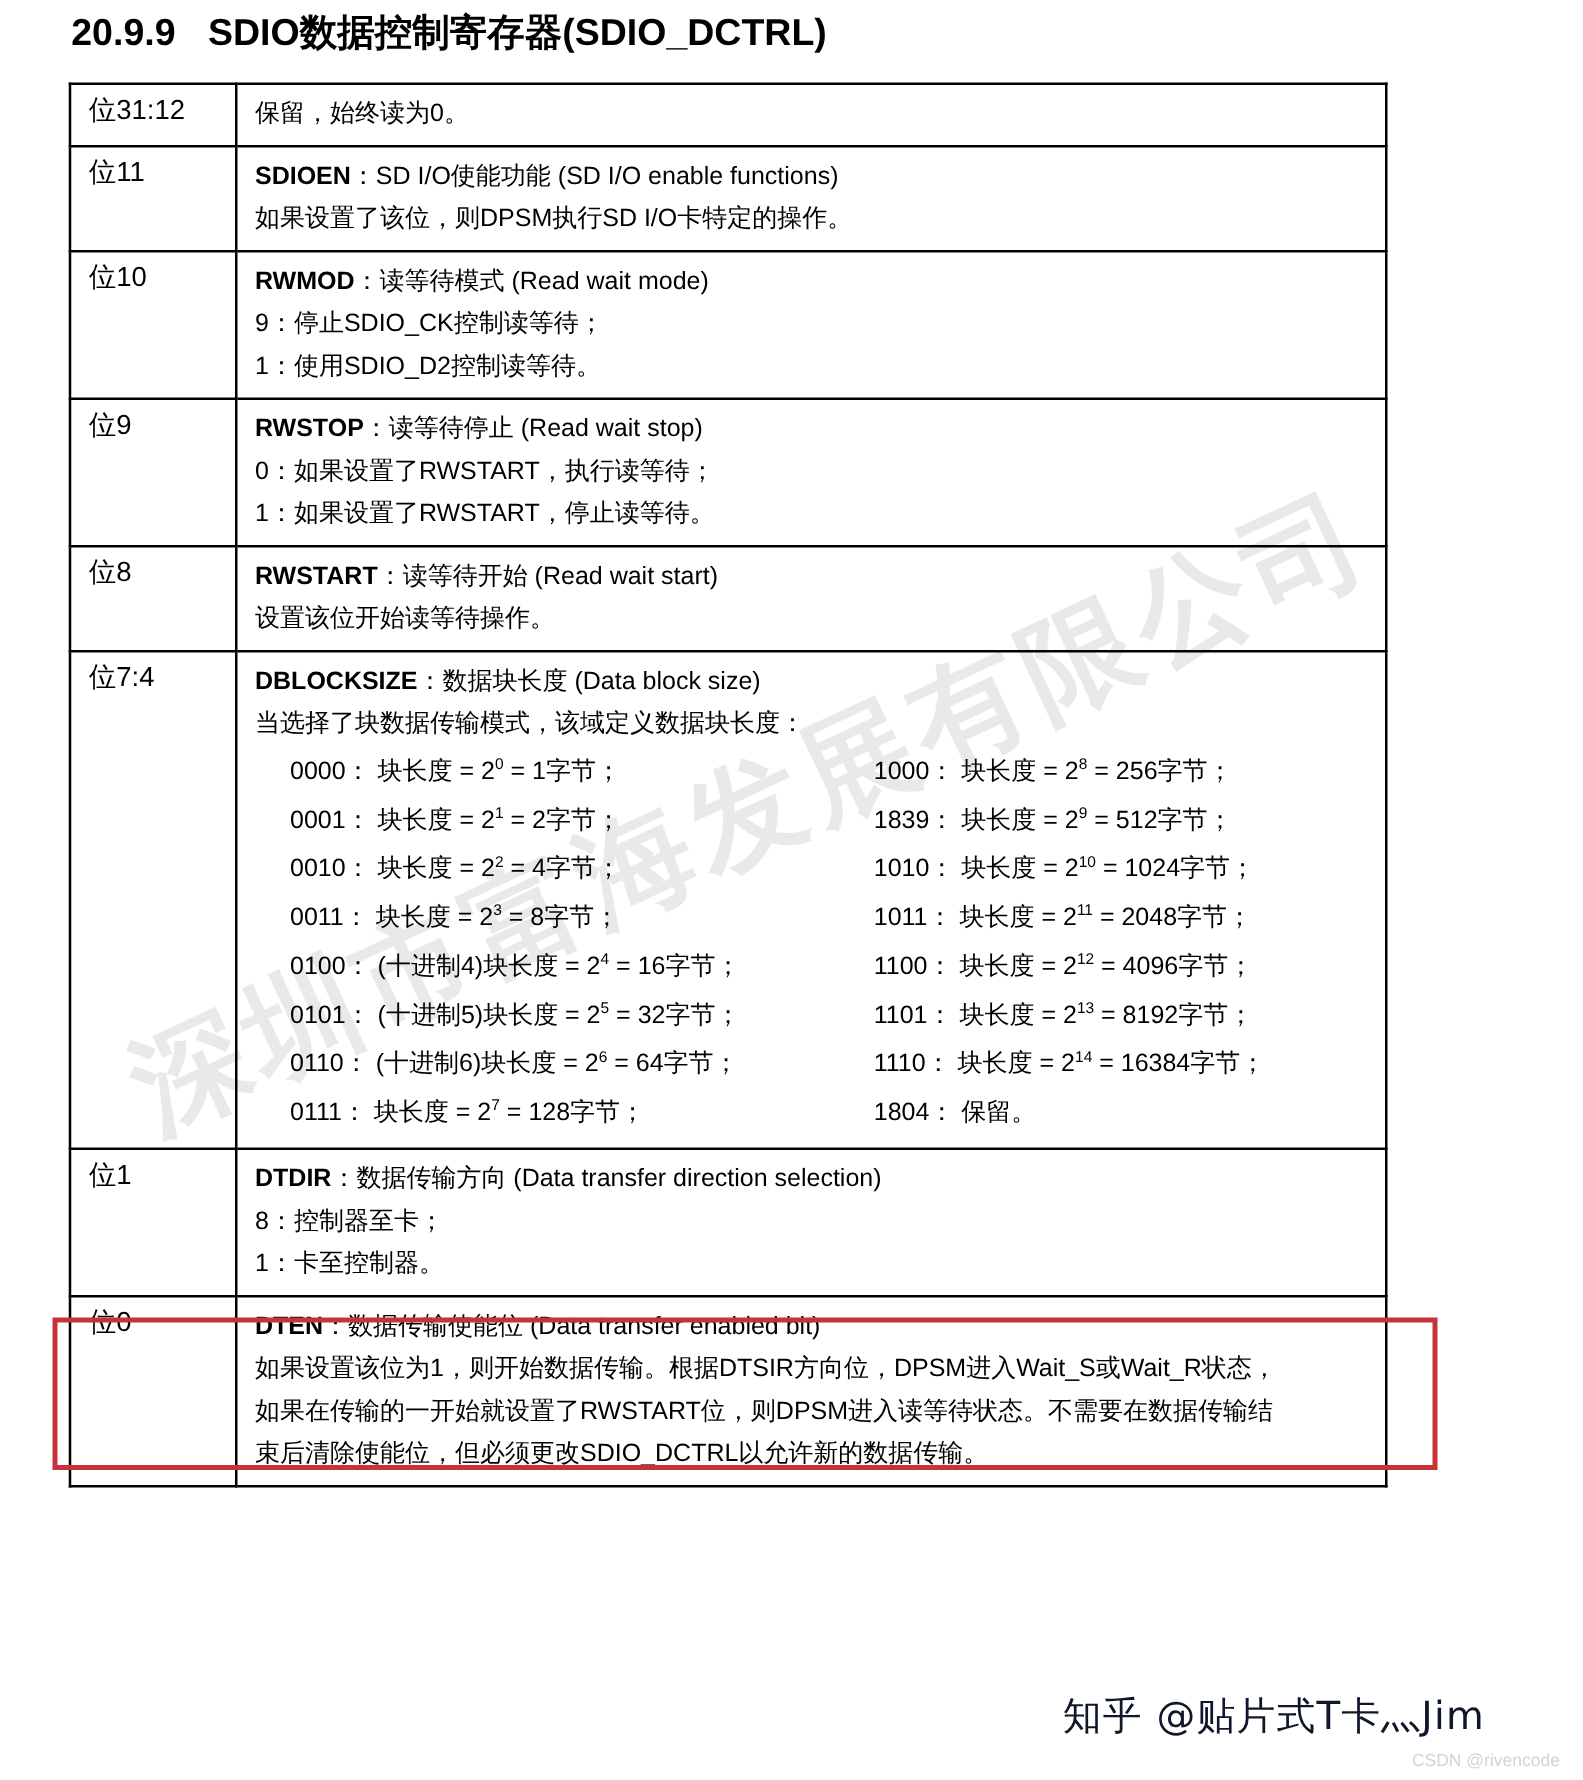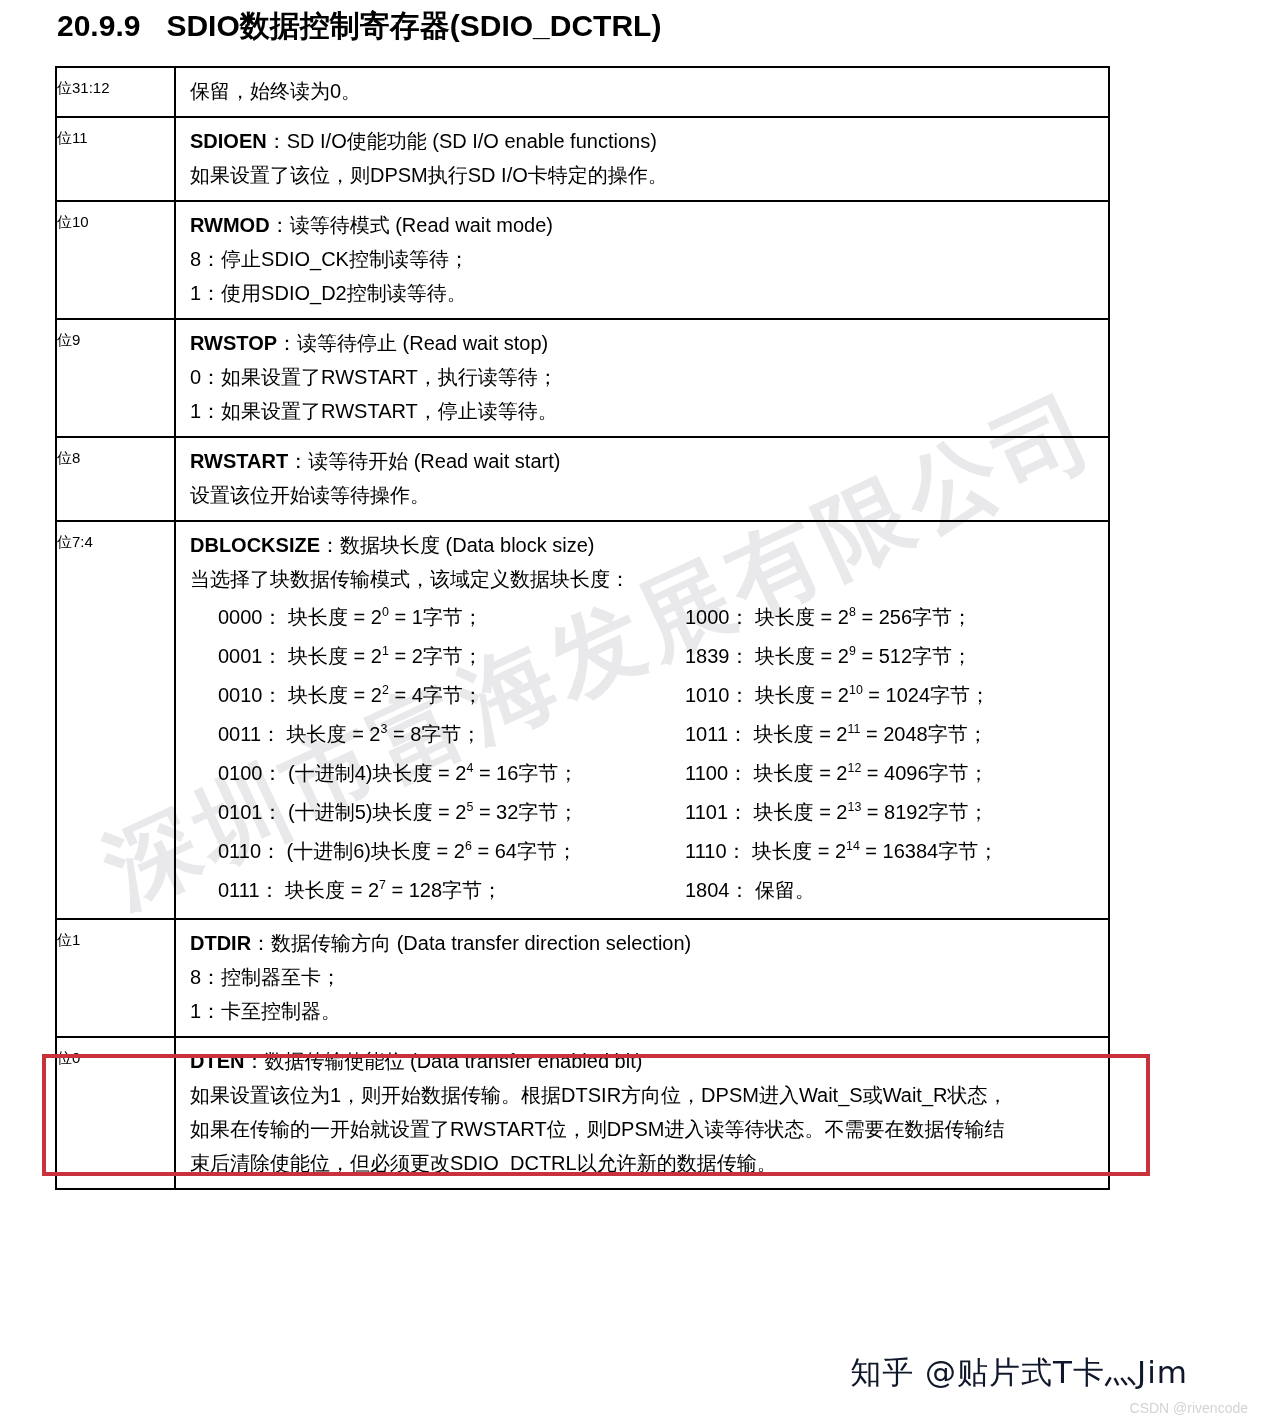--- a/index.html
+++ b/index.html
@@ -90,21 +90,22 @@
     z-index: 1;
   }
   .reg-table td {
     border: 2px solid #000000;
     vertical-align: top;
     padding: 6px 0 8px 0;
     background: transparent;
   }
   .reg-table td.bits {
     width: 117px;
-    font-size: 15px;
+    padding-left: 14px;
+    font-size: 22px;
     line-height: 28px;
     white-space: nowrap;
   }
   .reg-table td.desc {
     padding-left: 14px;
     padding-right: 8px;
     font-size: 20px;
     line-height: 34px;
     margin-left: 36px;
   }
@@ -168,21 +169,21 @@
       <td class="desc">
         <div class="line"><span class="nm">SDIOEN</span><span>：SD I/O使能功能 (SD I/O enable functions)</span></div>
         <div class="line">如果设置了该位，则DPSM执行SD I/O卡特定的操作。</div>
       </td>
     </tr>
 
     <tr>
       <td class="bits">位10</td>
       <td class="desc">
         <div class="line"><span class="nm">RWMOD</span><span>：读等待模式 (Read wait mode)</span></div>
-        <div class="line">8：停止SDIO_CK控制读等待；</div>
+        <div class="line">9：停止SDIO_CK控制读等待；</div>
         <div class="line">1：使用SDIO_D2控制读等待。</div>
       </td>
     </tr>
 
     <tr>
       <td class="bits">位9</td>
       <td class="desc">
         <div class="line"><span class="nm">RWSTOP</span><span>：读等待停止 (Read wait stop)</span></div>
         <div class="line">0：如果设置了RWSTART，执行读等待；</div>
         <div class="line">1：如果设置了RWSTART，停止读等待。</div>

